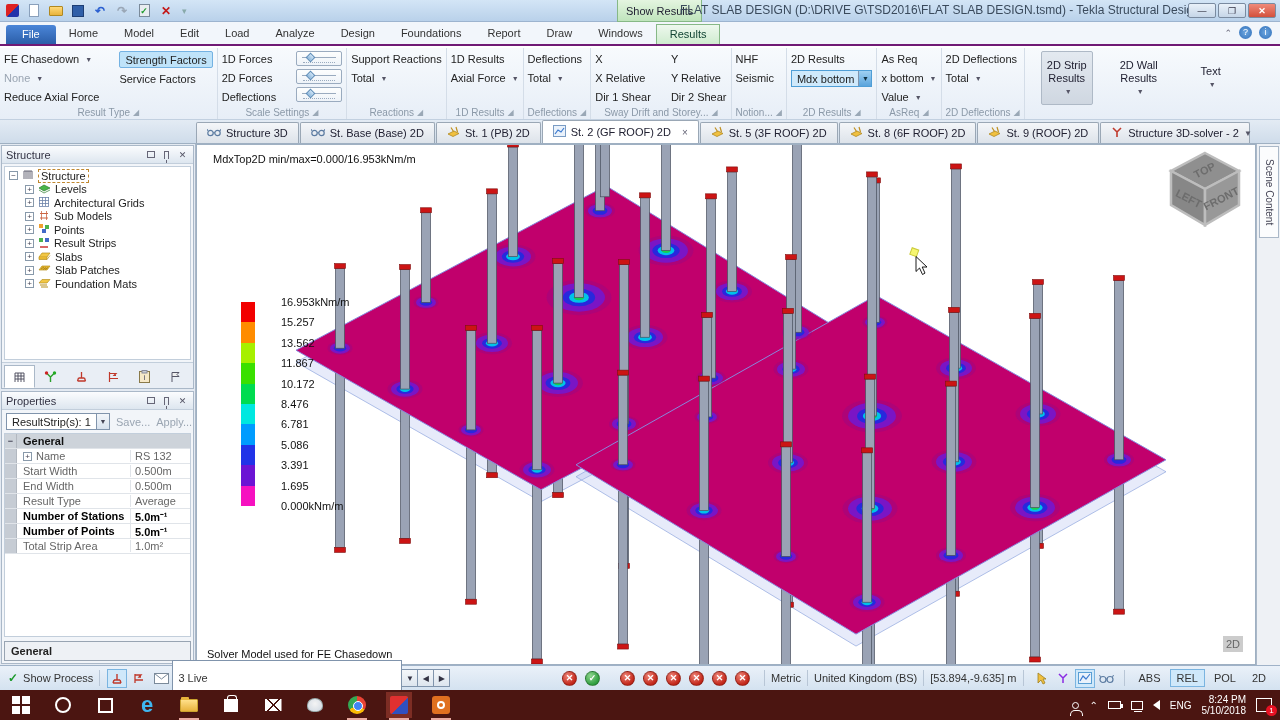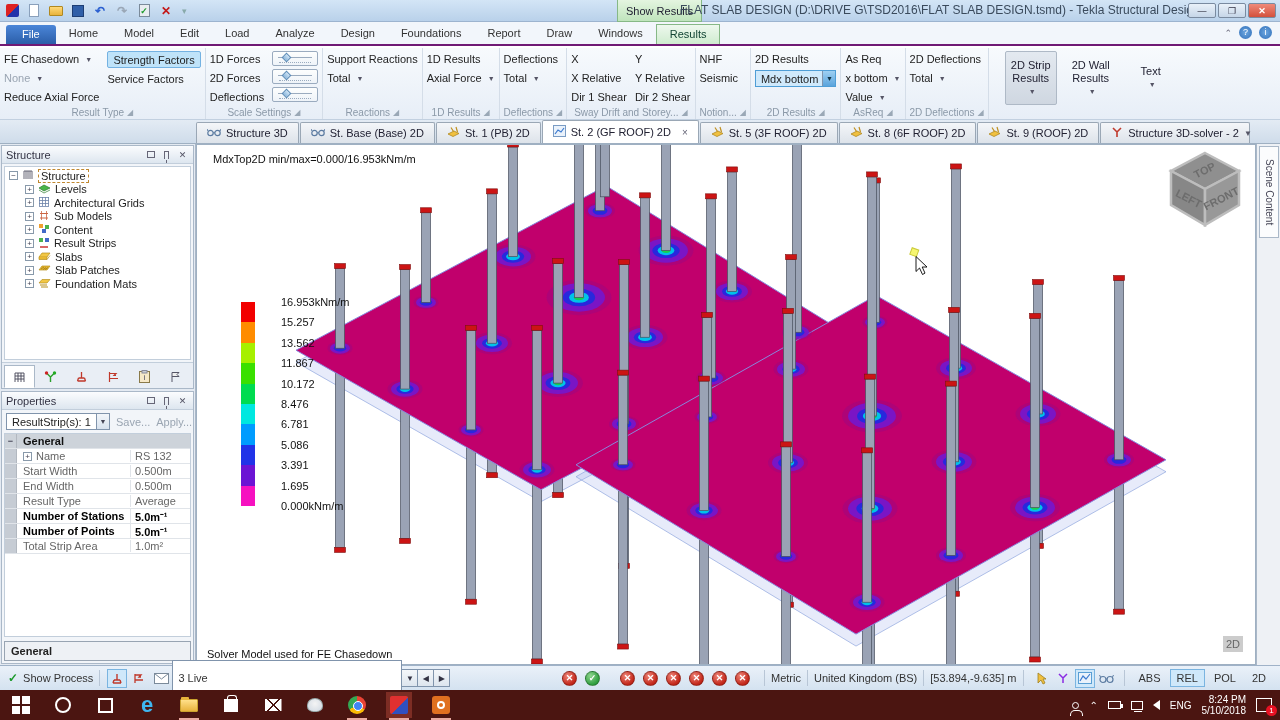--- a/index.html
+++ b/index.html
@@ -40,21 +40,21 @@
   .rtab.active { background:linear-gradient(#eef8ee,#cfeccf); border:1px solid #86b886; border-bottom:none; color:#143; }
   #tabrow-right { position:absolute; right:8px; top:4px; display:flex; gap:7px; align-items:center; }
   .mini-round { width:13px; height:13px; border-radius:50%; background:radial-gradient(#6fa8e0,#2d6db8);
     color:#fff; font-size:9px; text-align:center; line-height:13px; }
   .caret-up { color:#667; font-size:9px; }
 
   
   #ribbon { position:absolute; top:48px; left:0; right:0; height:72px;
     background:linear-gradient(#f7fafd,#e7eef7); border-bottom:1px solid #c2d0e0; display:flex; }
   .rgroup { display:flex; flex-direction:column; border-right:1px solid #d4dde8; padding:3px 4px 0; }
-  .rgroup .gbody { flex:1; display:flex; gap:8px; }
+  .rgroup .gbody { flex:1; display:flex; gap:20px; }
   .rgroup .glabel { height:14px; font-size:10px; color:#8b99a8; text-align:center; display:flex; align-items:center; justify-content:center; gap:3px; }
   .launch { font-size:8px; color:#9aa8b6; }
   .col { display:flex; flex-direction:column; justify-content:flex-start; gap:3px; }
   .ritem { height:16px; display:flex; align-items:center; white-space:nowrap; font-size:11px; gap:3px; }
   .ritem.dis { color:#9aa5b2; }
   .darr { font-size:7px; color:#556; margin-left:3px; }
   .hl-btn { background:#bfe3f9; border:1px solid #74b2e2; border-radius:2px; padding:0 5px; height:17px; display:flex; align-items:center; }
   .slider { width:46px; height:15px; border:1px solid #9aabbf; background:linear-gradient(#fdfefe,#eef3f8); position:relative; border-radius:2px; }
   .slider .trk { position:absolute; left:5px; right:5px; top:5px; height:1px; background:#9aabbf; }
   .slider .thm { position:absolute; left:10px; top:2px; width:7px; height:7px; background:linear-gradient(#cfe4f6,#8db8dc); border:1px solid #5d8cb8; transform:rotate(45deg); }
@@ -560,21 +560,21 @@
               <span>Sub Models</span>
             </div>
             <div class="trow">
               <span class="tind"></span>
               <span class="texp">+</span>
               <span><svg width="12" height="11">
                   <rect x="1" y="1" width="4" height="4" fill="#f0a030"></rect>
                   <rect x="7" y="2" width="4" height="4" fill="#4db34d"></rect>
                   <rect x="4" y="6" width="4" height="4" fill="#4169c8"></rect>
                 </svg></span>
-              <span>Content</span>
+              <span>Points</span>
             </div>
             <div class="trow">
               <span class="tind"></span>
               <span class="texp">+</span>
               <span><svg width="12" height="11">
                   <rect x="1" y="1" width="4" height="4" fill="#4db34d"></rect>
                   <rect x="7" y="1" width="4" height="4" fill="#4169c8"></rect>
                   <path d="M2 10 H10" stroke="#cc3333" stroke-width="1.5"></path>
                 </svg></span>
               <span>Result Strips</span>

